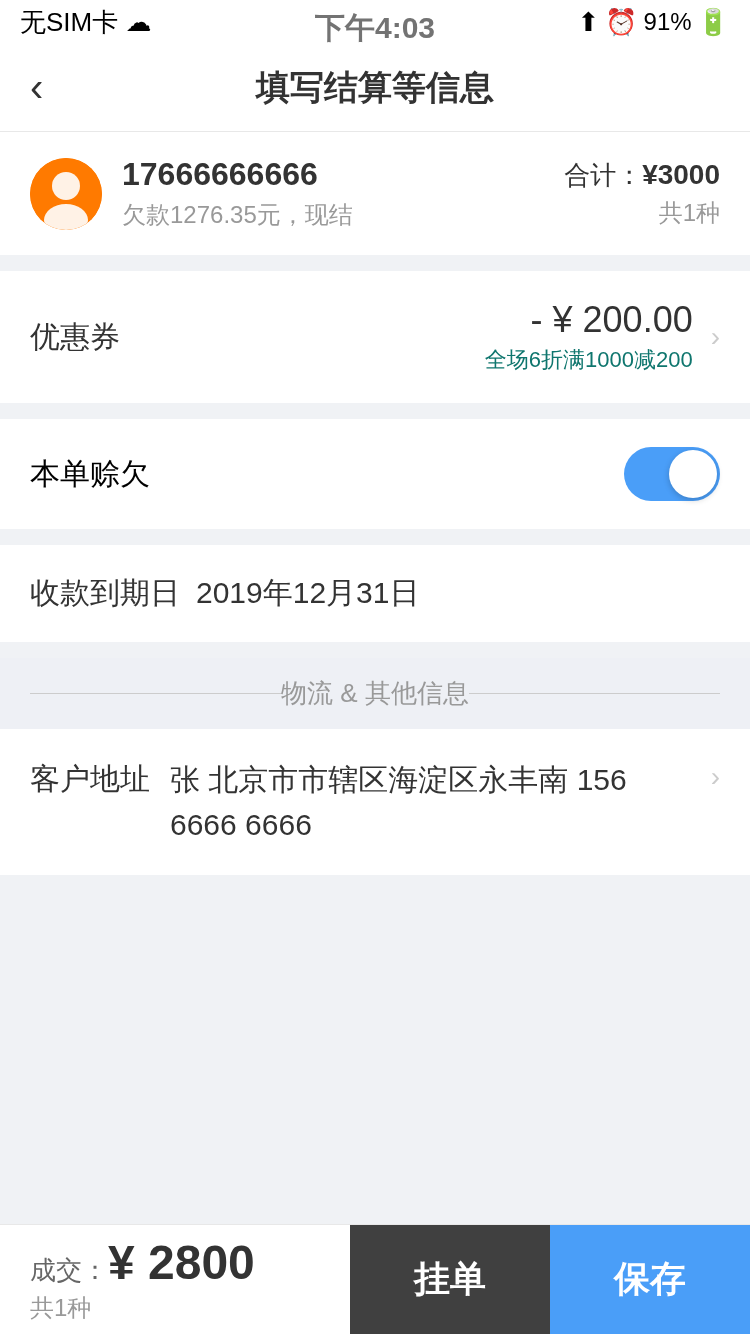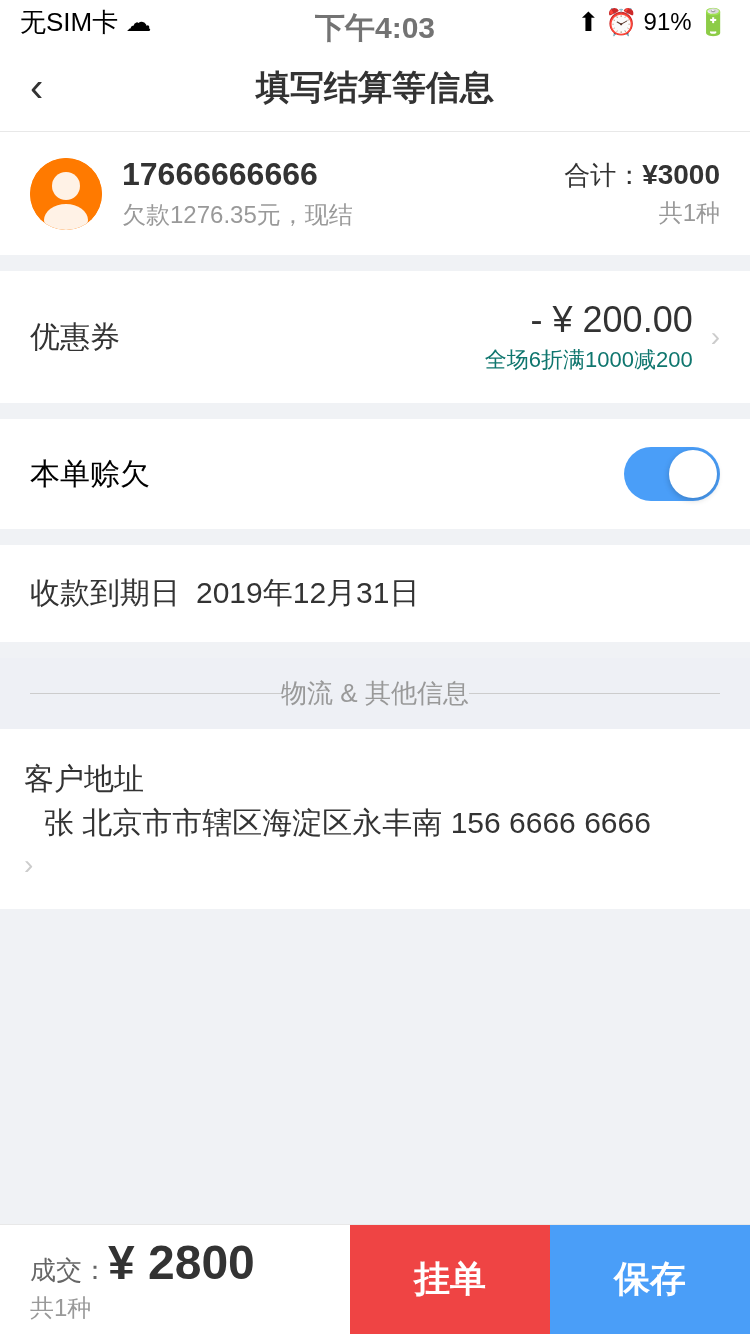--- a/index.html
+++ b/index.html
@@ -311,26 +311,25 @@
       background: #ccc;
     }
     .divider-text {
       font-size: 26px;
       color: #999;
     }
 
     
     .address-section {
       background: #fff;
-      padding: 28px 24px;
+      padding: 28px 30px;
       display: flex;
       align-items: flex-start;
       justify-content: space-between;
       margin-top: 0;
-      flex-direction: column;
     }
     .address-label {
       font-size: 30px;
       color: #333;
       white-space: nowrap;
       margin-top: 2px;
     }
     .address-content {
       flex: 1;
       margin: 0 20px;
@@ -370,21 +369,21 @@
       color: #333;
     }
     .bottom-count {
       font-size: 24px;
       color: #999;
       margin-top: 2px;
     }
     .btn-hold {
       width: 200px;
       height: 110px;
-      background: #ef4444;
+      background: #404040;
       display: flex;
       align-items: center;
       justify-content: center;
       font-size: 36px;
       color: #fff;
       font-weight: 600;
       cursor: pointer;
     }
     .btn-save {
       width: 200px;

